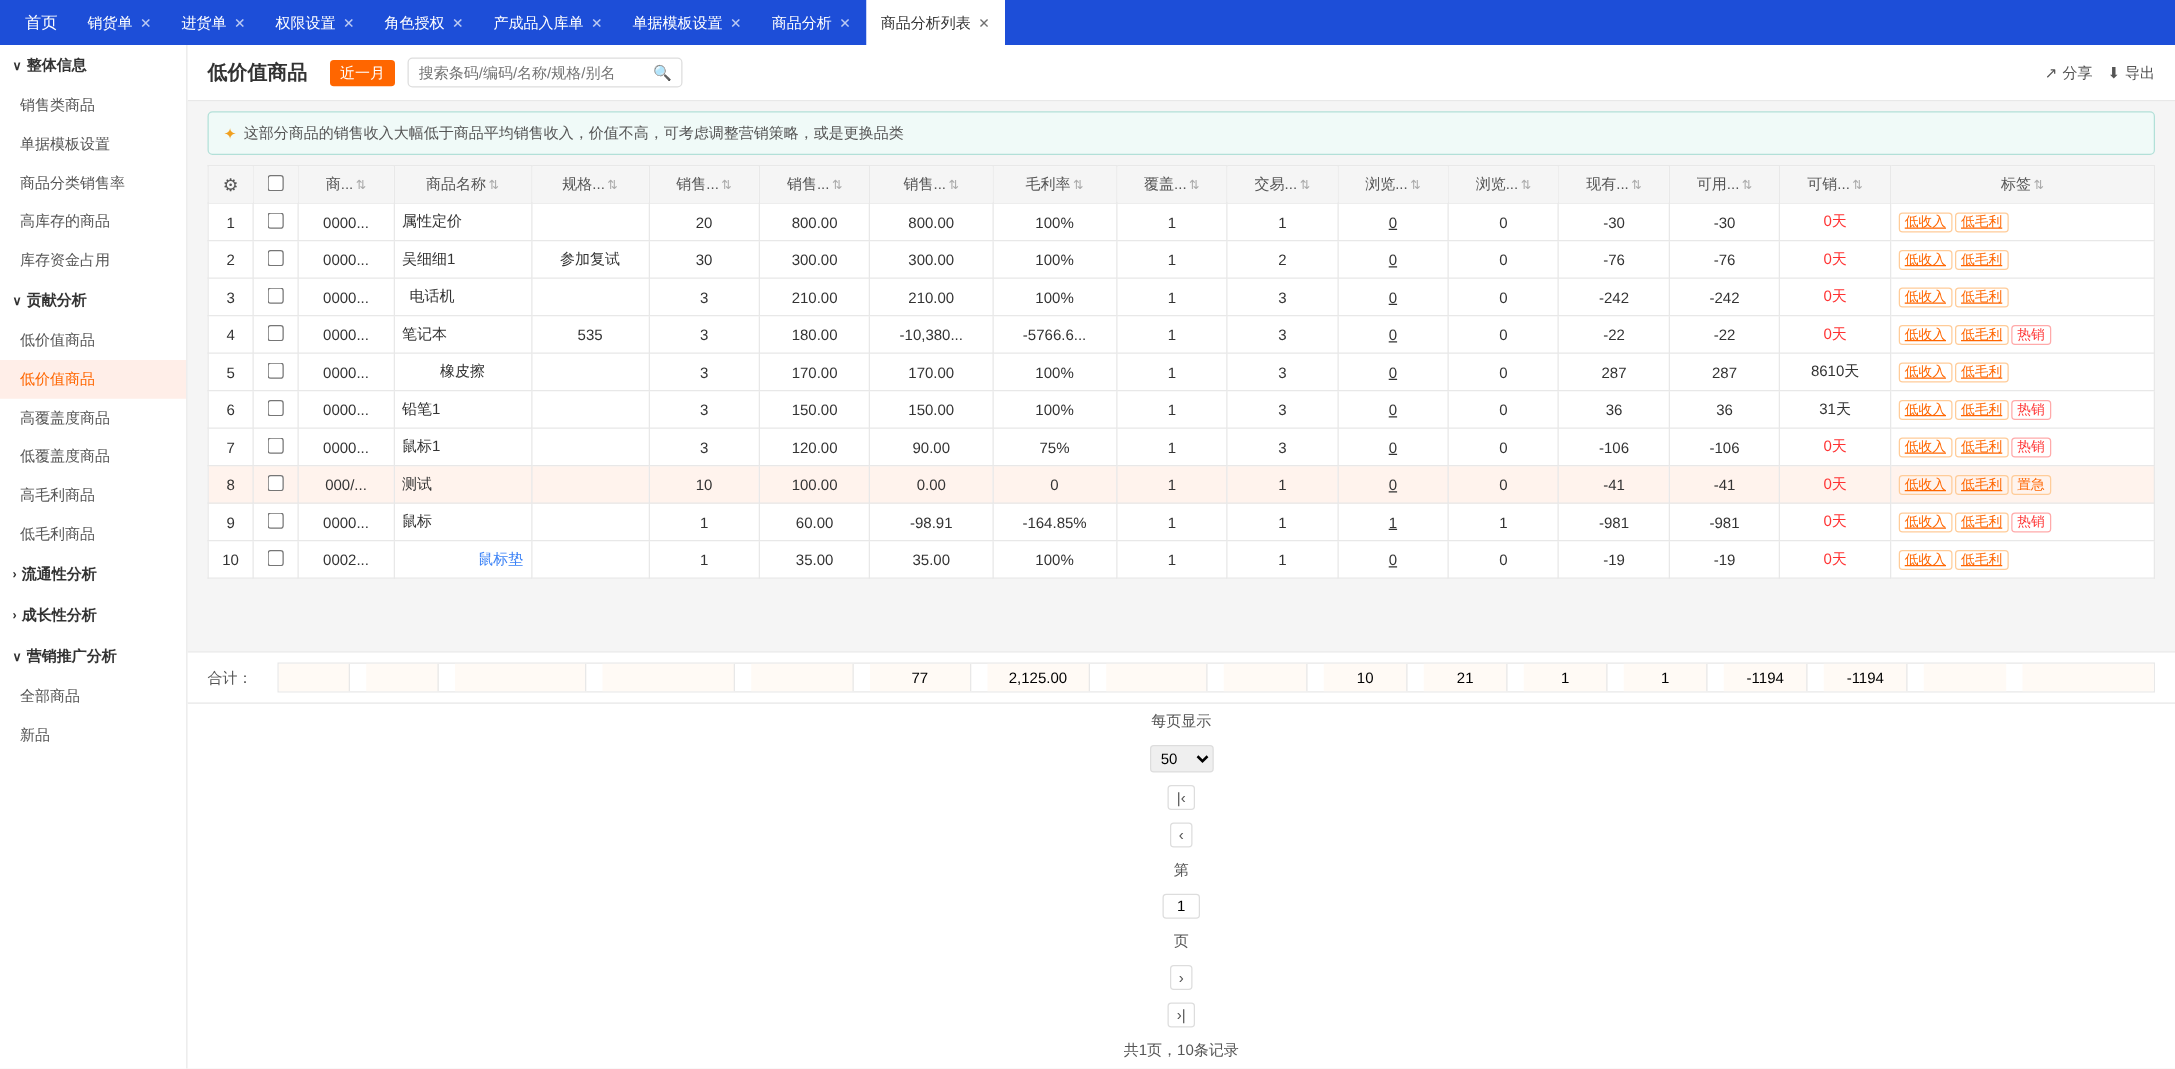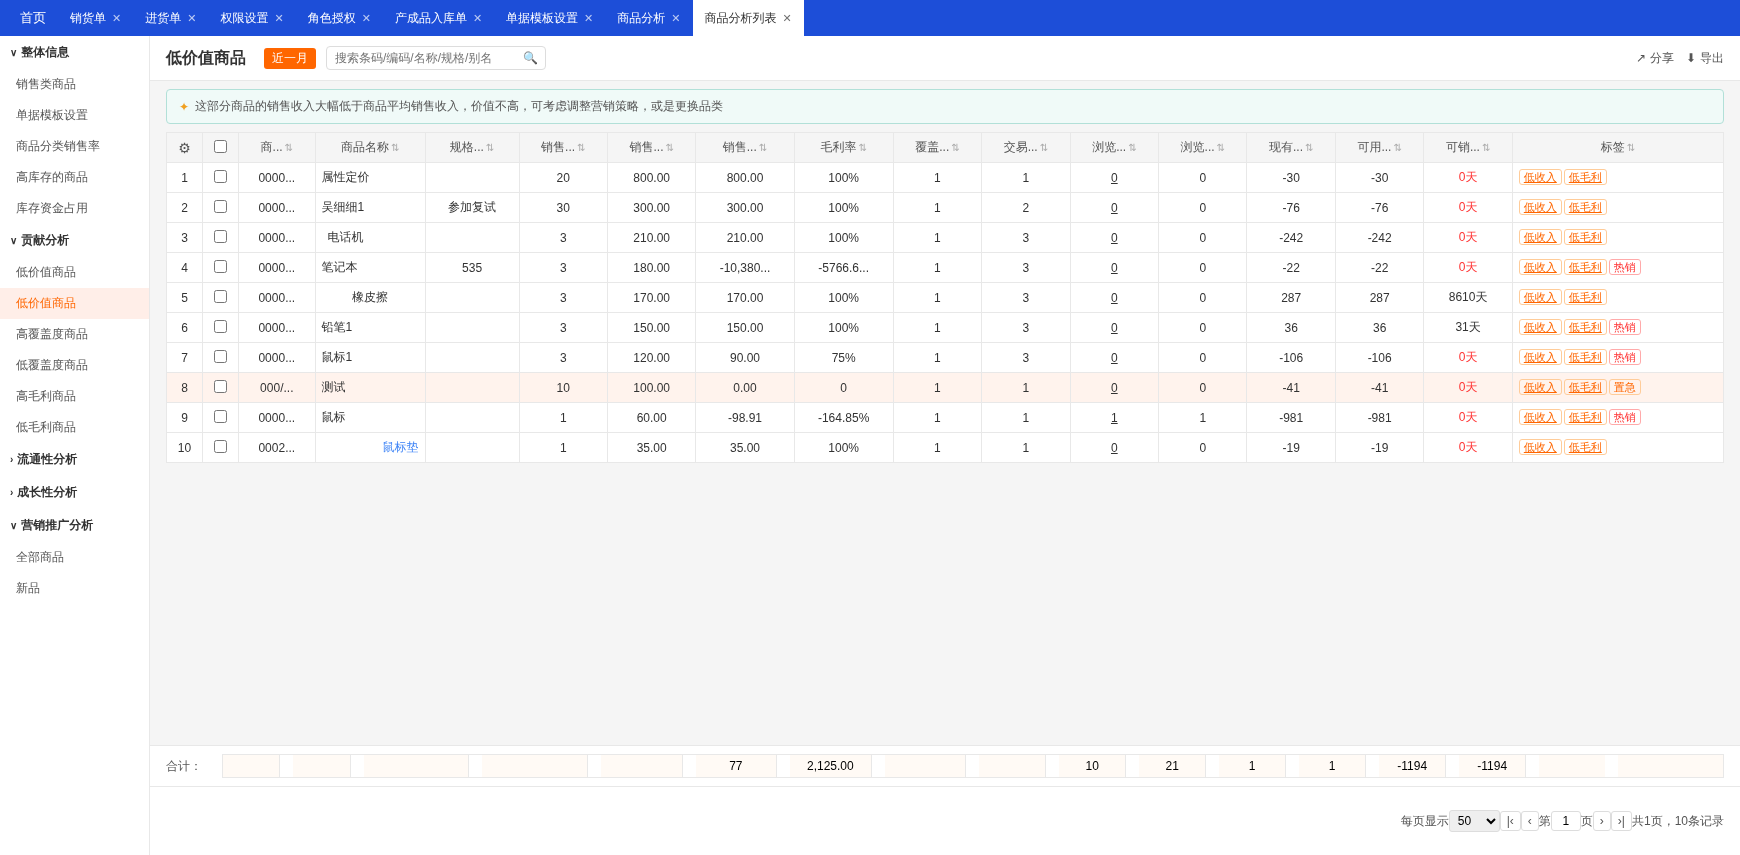--- a/index.html
+++ b/index.html
@@ -51,21 +51,21 @@
     .tag-urgent { color: #ff6600; background: #fff3ed; border: 1px solid #ffcc99; border-radius: 3px; padding: 1px 4px; font-size: 11px; }
     .days-red { color: #ff3333; font-size: 12px; }
     .days-normal { color: #333; font-size: 12px; }
     .link-underline { text-decoration: underline; color: #333; cursor: pointer; }
     
     
     .footer-bar { background: #fff; border-top: 1px solid #e8e8e8; padding: 8px 16px; display: flex; align-items: center; }
     .total-label { color: #555; margin-right: 20px; }
     
     
-    .pagination-bar { background: #fff; border-top: 1px solid #e8e8e8; padding: 23px 16px; display: flex; align-items: center; justify-content: flex-end; gap: 0; color: #555; }
+    .pagination-bar { background: #fff; border-top: 1px solid #e8e8e8; padding: 6px 16px; display: flex; align-items: center; justify-content: flex-end; gap: 10px; color: #555; flex-direction: column; }
     .page-size-select { border: 1px solid #ddd; border-radius: 3px; padding: 2px 4px; }
     .page-btn { border: 1px solid #ddd; border-radius: 3px; padding: 2px 6px; cursor: pointer; background: #fff; color: #555; }
     .page-input { border: 1px solid #ddd; border-radius: 3px; padding: 2px 4px; width: 30px; text-align: center; }
     
     
     input[type=checkbox] { cursor: pointer; }
     
     .gear-icon { color: #555; cursor: pointer; font-size: 14px; }
     
     

